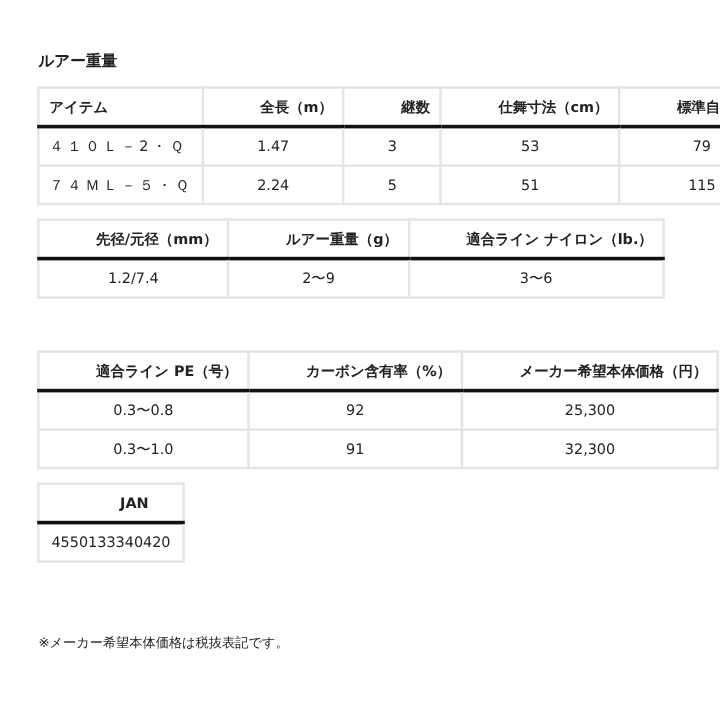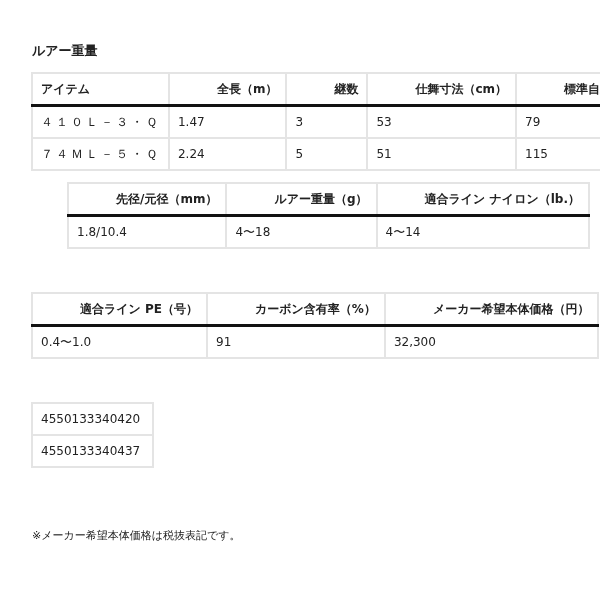--- a/index.html
+++ b/index.html
@@ -2,21 +2,21 @@
 <html><head>
 <meta charset="utf-8">
 <style>
   html, body { margin:0; padding:0; background:#ffffff; }
   body { width:600px; height:600px; position:relative; overflow:hidden;
          font-family:"DejaVu Sans", "Liberation Sans", sans-serif; color:#222; }
   .title { position:absolute; left:32px; top:42px; font-size:13px; font-weight:bold; }
   table.spec { position:absolute; border-collapse:collapse; font-size:12px; }
   table.spec th, table.spec td { border:2px solid #e4e4e4; padding:0 8px; height:30px; white-space:nowrap; }
   table.spec th { font-weight:bold; text-align:center; border-bottom:3px solid #111;padding-left:47px; }
-  table.spec td { text-align:left; font-size:12px; }
+  table.spec td { text-align:center; font-size:12px; }
   table.spec th.left, table.spec td.left { text-align:left; padding-left:8px; }
   td.mono { letter-spacing:3px; }
   .note { position:absolute; left:32px; top:528px; font-size:11px; }
 </style>
 </head>
 <body>
 
 <div class="title">ルアー重量</div>
 
 <table class="spec" style="left:31px; top:72px; width:528px;">
@@ -29,80 +29,85 @@
     </colgroup>
   <tbody>
       <tr>
     <th class="left">アイテム</th>
     <th>全長（m）</th>
     <th>継数</th>
     <th>仕舞寸法（cm）</th>
     <th>標準自重（g）</th>
   </tr>
   <tr>
-    <td class="left mono">４１０Ｌ－３・Ｑ</td>
+    <td class="left mono">４１０Ｌ－2・Ｑ</td>
     <td>1.47</td>
     <td>3</td>
     <td>53</td>
     <td>79</td>
   </tr>
   <tr>
     <td class="left mono">７４ＭＬ－５・Ｑ</td>
     <td>2.24</td>
     <td>5</td>
     <td>51</td>
     <td>115</td>
   </tr>
 </tbody>
   </table>
 
-<table class="spec" style="left:31px; top:182px; width:462px;margin-left:36px;">
+<table class="spec" style="left:31px; top:182px; width:462px;">
   <colgroup>
       <col style="width:136px">
       <col style="width:131px">
       <col style="width:195px">
     </colgroup>
   <tbody>
       <tr>
     <th>先径/元径（mm）</th>
     <th>ルアー重量（g）</th>
     <th>適合ライン ナイロン（lb.）</th>
   </tr>
   <tr>
-    <td>1.8/10.4</td>
-    <td>4〜18</td>
-    <td>4〜14</td>
+    <td>1.2/7.4</td>
+    <td>2〜9</td>
+    <td>3〜6</td>
   </tr>
 </tbody>
   </table>
 
 <table class="spec" style="left:31px; top:292px; width:519px;">
   <colgroup>
       <col style="width:152px">
       <col style="width:157px">
       <col style="width:198px">
     </colgroup>
   <tbody>
       <tr>
     <th>適合ライン PE（号）</th>
     <th>カーボン含有率（%）</th>
     <th>メーカー希望本体価格（円）</th>
   </tr>
   <tr>
-    <td>0.4〜1.0</td>
+    <td>0.3〜0.8</td>
+    <td>92</td>
+    <td>25,300</td>
+  </tr>
+  <tr>
+    <td>0.3〜1.0</td>
     <td>91</td>
     <td>32,300</td>
   </tr>
 </tbody>
   </table>
 
 <table class="spec" style="left:31px; top:402px; width:123px;">
   <tbody>
+      <tr>
+    <th>JAN</th>
+  </tr>
   <tr>
     <td>4550133340420</td>
-  </tr>
-  <tr>
-    <td>4550133340437</td>
   </tr>
 </tbody>
   </table>
 
 <div class="note">※メーカー希望本体価格は税抜表記です。</div>
 
 </body></html>

